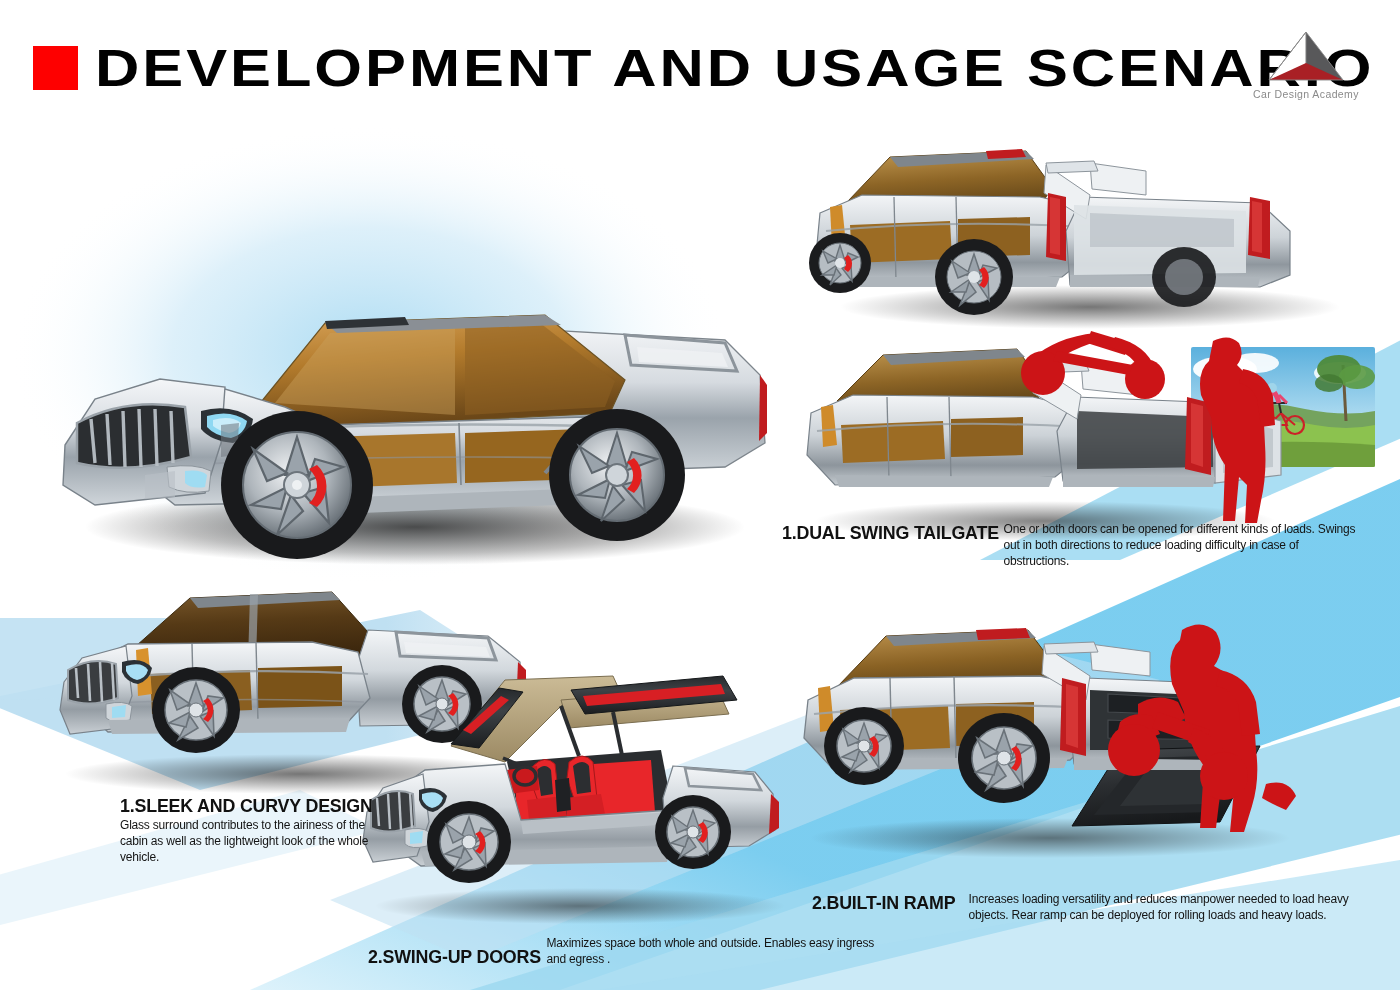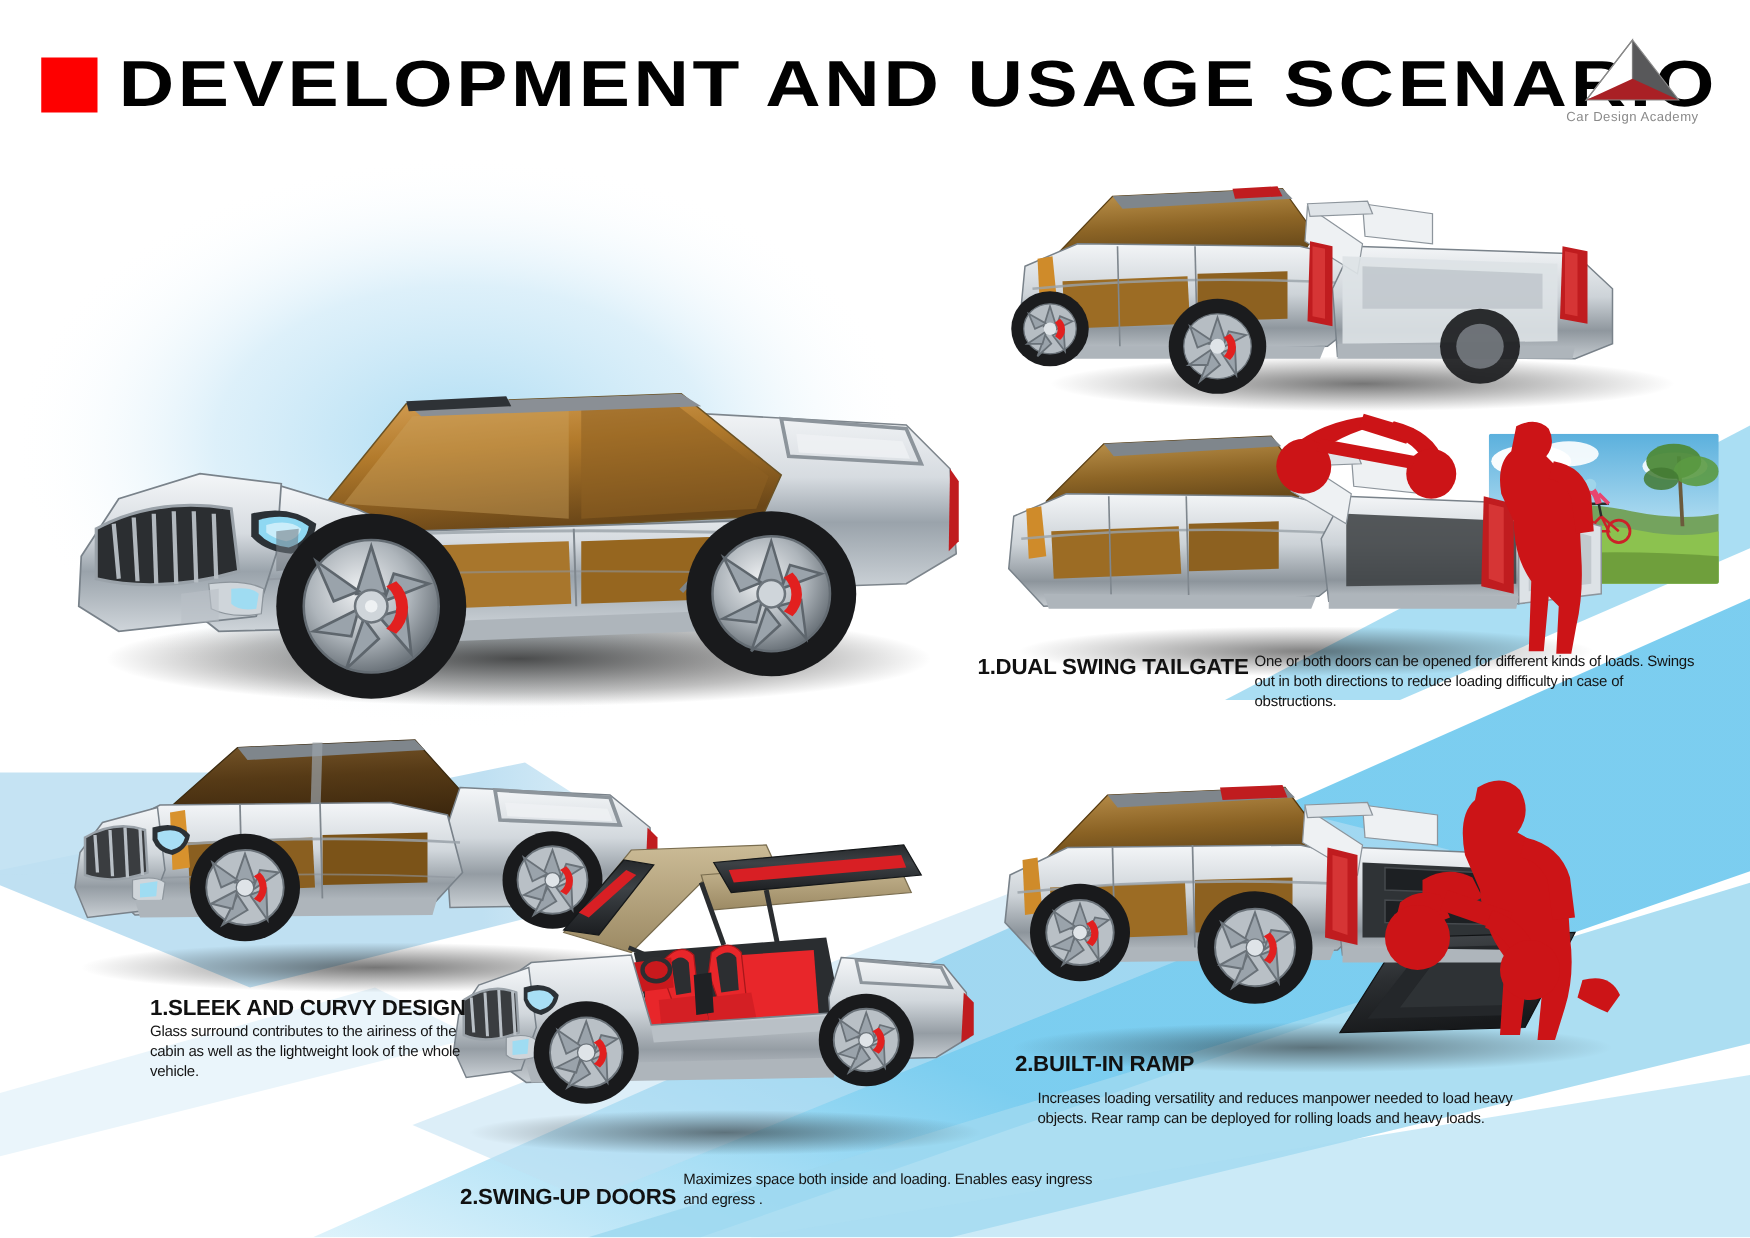--- a/index.html
+++ b/index.html
@@ -704,21 +704,21 @@
     <div class="cap-body" style="width:360px;">One or both doors can be opened for different kinds of loads. Swings out in both directions to reduce loading difficulty in case of obstructions.</div>
   </div>
 
   <div class="caption cap-stack" style="left:72px; top:796px; width:270px;margin-left:48px;">
     <div class="cap-head">1.SLEEK AND CURVY DESIGN</div>
     <div class="cap-body">Glass surround contributes to the airiness of the cabin as well as the lightweight look of the whole vehicle.</div>
   </div>
 
   <div class="caption cap-inline" style="left:368px; top:936px; width:520px;align-items:flex-end;">
     <div class="cap-head">2.SWING-UP DOORS</div>
-    <div class="cap-body" style="width:330px;">Maximizes space both inside and loading. Enables easy ingress and egress .</div>
-  </div>
-
-  <div class="caption cap-inline" style="left:812px; top:840px; width:560px;flex-direction:column;">
+    <div class="cap-body" style="width:330px;">Maximizes space both whole and outside. Enables easy ingress and egress .</div>
+  </div>
+
+  <div class="caption cap-inline" style="left:812px; top:892px; width:560px;">
     <div class="cap-head">2.BUILT-IN RAMP</div>
-    <div class="cap-body" style="width:390px; margin-left:18px;">Increases loading versatility and reduces manpower needed to load heavy objects. Rear ramp can be deployed for rolling loads and heavy loads.</div>
+    <div class="cap-body" style="width:390px; margin-left:7px;">Increases loading versatility and reduces manpower needed to load heavy objects. Rear ramp can be deployed for rolling loads and heavy loads.</div>
   </div>
 
 </div>
 
 </body></html>

